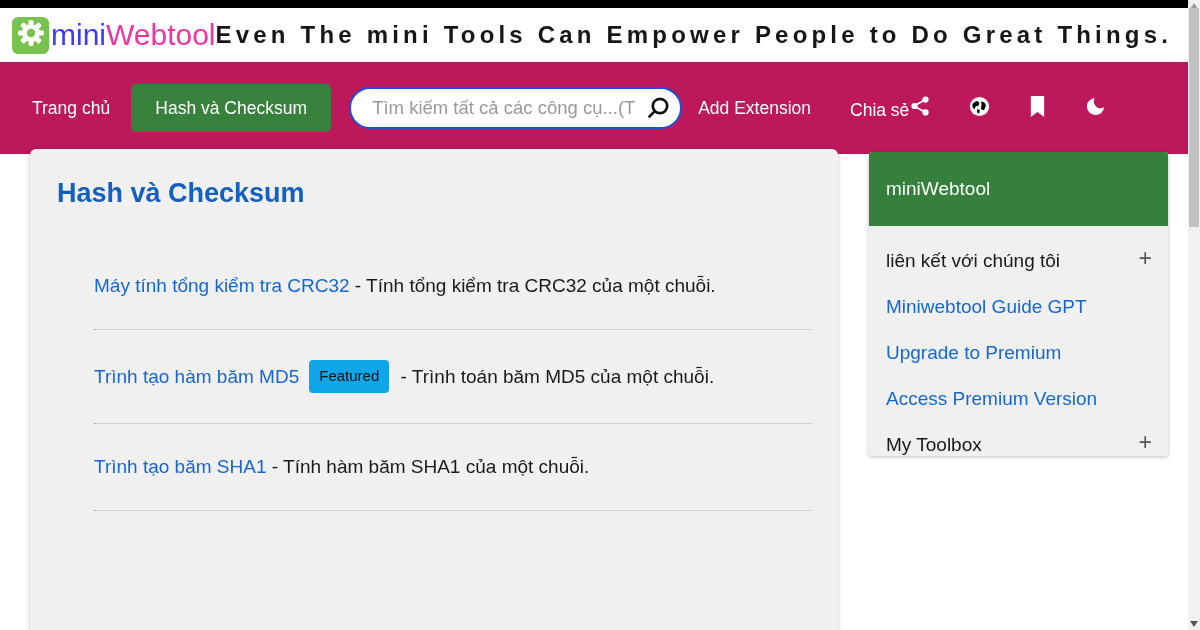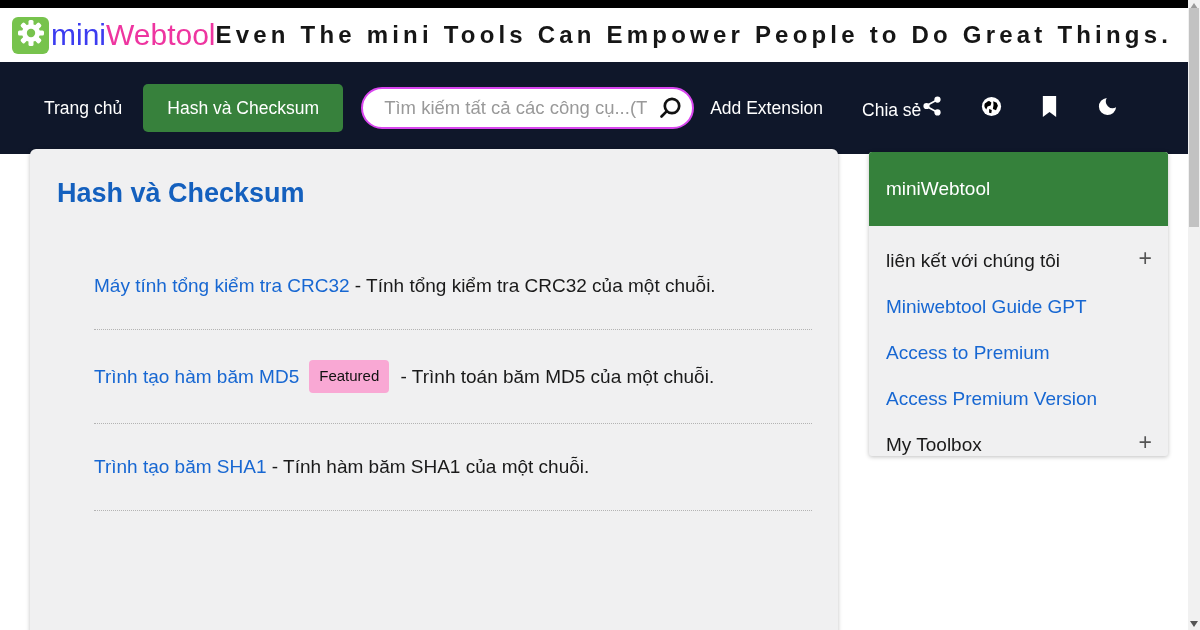--- a/index.html
+++ b/index.html
@@ -16,49 +16,49 @@
   .logo { display:flex; align-items:center; cursor:pointer; }
   .logo-box { width:37px; height:37px; background:#77c34d; border-radius:6px;
               display:flex; align-items:center; justify-content:center; }
   .logo-text { font-size:30px; line-height:1; margin-left:2px; letter-spacing:0; }
   .logo-mini { color:#3c3cf0; }
   .logo-webtool { color:#ee35a0; }
   .slogan { margin-left:auto; padding-right:10px; font-size:24px; font-weight:bold;
             color:#161616; letter-spacing:4.2px; white-space:nowrap; }
 
   
-  .nav { position:absolute; left:0; top:62px; width:1188px; height:92px; background:#0f172a;
-         display:flex; align-items:center; padding-left:44px; color:#fff; }
+  .nav { position:absolute; left:0; top:62px; width:1188px; height:92px; background:#be185d;
+         display:flex; align-items:center; padding-left:32px; color:#fff; }
   .nav-link { color:#fff; font-size:17.5px; text-decoration:none; cursor:pointer; }
   .nav-home { margin-right:21px; }
   .nav-active { background:#37813c; color:#fff; font-size:17.5px; height:48px;
                 width:200px; display:flex; align-items:center; justify-content:center;
                 border-radius:5px; margin-right:18px; cursor:pointer; }
   .search-wrap { position:relative; width:333px; height:42px; margin-right:16px; }
-  .search-input { width:100%; height:100%; border-radius:21px; border:2px solid #d946ef;
+  .search-input { width:100%; height:100%; border-radius:21px; border:2px solid #1d4ed8;
                   background:#fff; padding:0 44px 0 21px; font-size:18.5px;
                   font-family:"Liberation Sans",sans-serif; color:#333; outline:none; }
   .search-input::placeholder { color:#999; }
   .search-btn { position:absolute; right:10px; top:7px; width:28px; height:28px;
                 background:transparent; border:none; cursor:pointer; padding:0; }
   .nav-addext { margin-right:39px; }
   .share-group { display:flex; align-items:flex-end; gap:0; cursor:pointer; }
   .icon-btn { margin-left:37px; background:transparent; border:none; cursor:pointer;
               padding:0; display:flex; align-items:center; }
 
   
   .main-card { position:absolute; left:30px; top:149px; width:808px; height:520px;
                background:#f0f0f1; border-radius:6px; box-shadow:0 1px 4px rgba(0,0,0,.25); }
   .page-title { color:#1460be; font-size:27px; font-weight:bold; margin:29px 0 0 27px; }
   .tool-list { margin:34px 26px 0 64px; }
   .tool-item { padding:30px 0; border-bottom:1px dotted #b3b3b3; font-size:19px; line-height:26px; }
   .tool-item:last-child { border-bottom:none; }
   .tool-link { color:#1767d2; text-decoration:none; cursor:pointer; }
   .tool-desc { color:#1a1a1a; }
-  .badge { display:inline-block; background:#f9a8d4; color:#111; font-size:15px;
+  .badge { display:inline-block; background:#0ea5e9; color:#111; font-size:15px;
            padding:3px 10px 4px; border-radius:4px; margin:0 6px 0 10px; vertical-align:2px; }
 
   
   .sidebar { position:absolute; left:869px; top:152px; width:299px;
              background:#f0f0f1; box-shadow:0 1px 4px rgba(0,0,0,.25); border-radius:3px; }
   .sidebar-head { background:#35813b; color:#fff; font-size:19px; height:74px;
                   display:flex; align-items:center; padding-left:17px;
                   border-radius:3px 3px 0 0; }
   .side-item { height:46px; display:flex; align-items:flex-end; justify-content:space-between;
                padding:0 16px 0 17px; font-size:19px; }
@@ -183,21 +183,21 @@
     <span class="side-label-plain">liên kết với chúng tôi</span>
     <span class="plus">+</span>
   </div>
 
   <div class="side-item">
     <span class="side-label-link">Miniwebtool Guide GPT</span>
 
   </div>
 
   <div class="side-item">
-    <span class="side-label-link">Access to Premium</span>
+    <span class="side-label-link">Upgrade to Premium</span>
 
   </div>
 
   <div class="side-item">
     <span class="side-label-link">Access Premium Version</span>
 
   </div>
 
   <div class="side-item">
     <span class="side-label-plain">My Toolbox</span>

